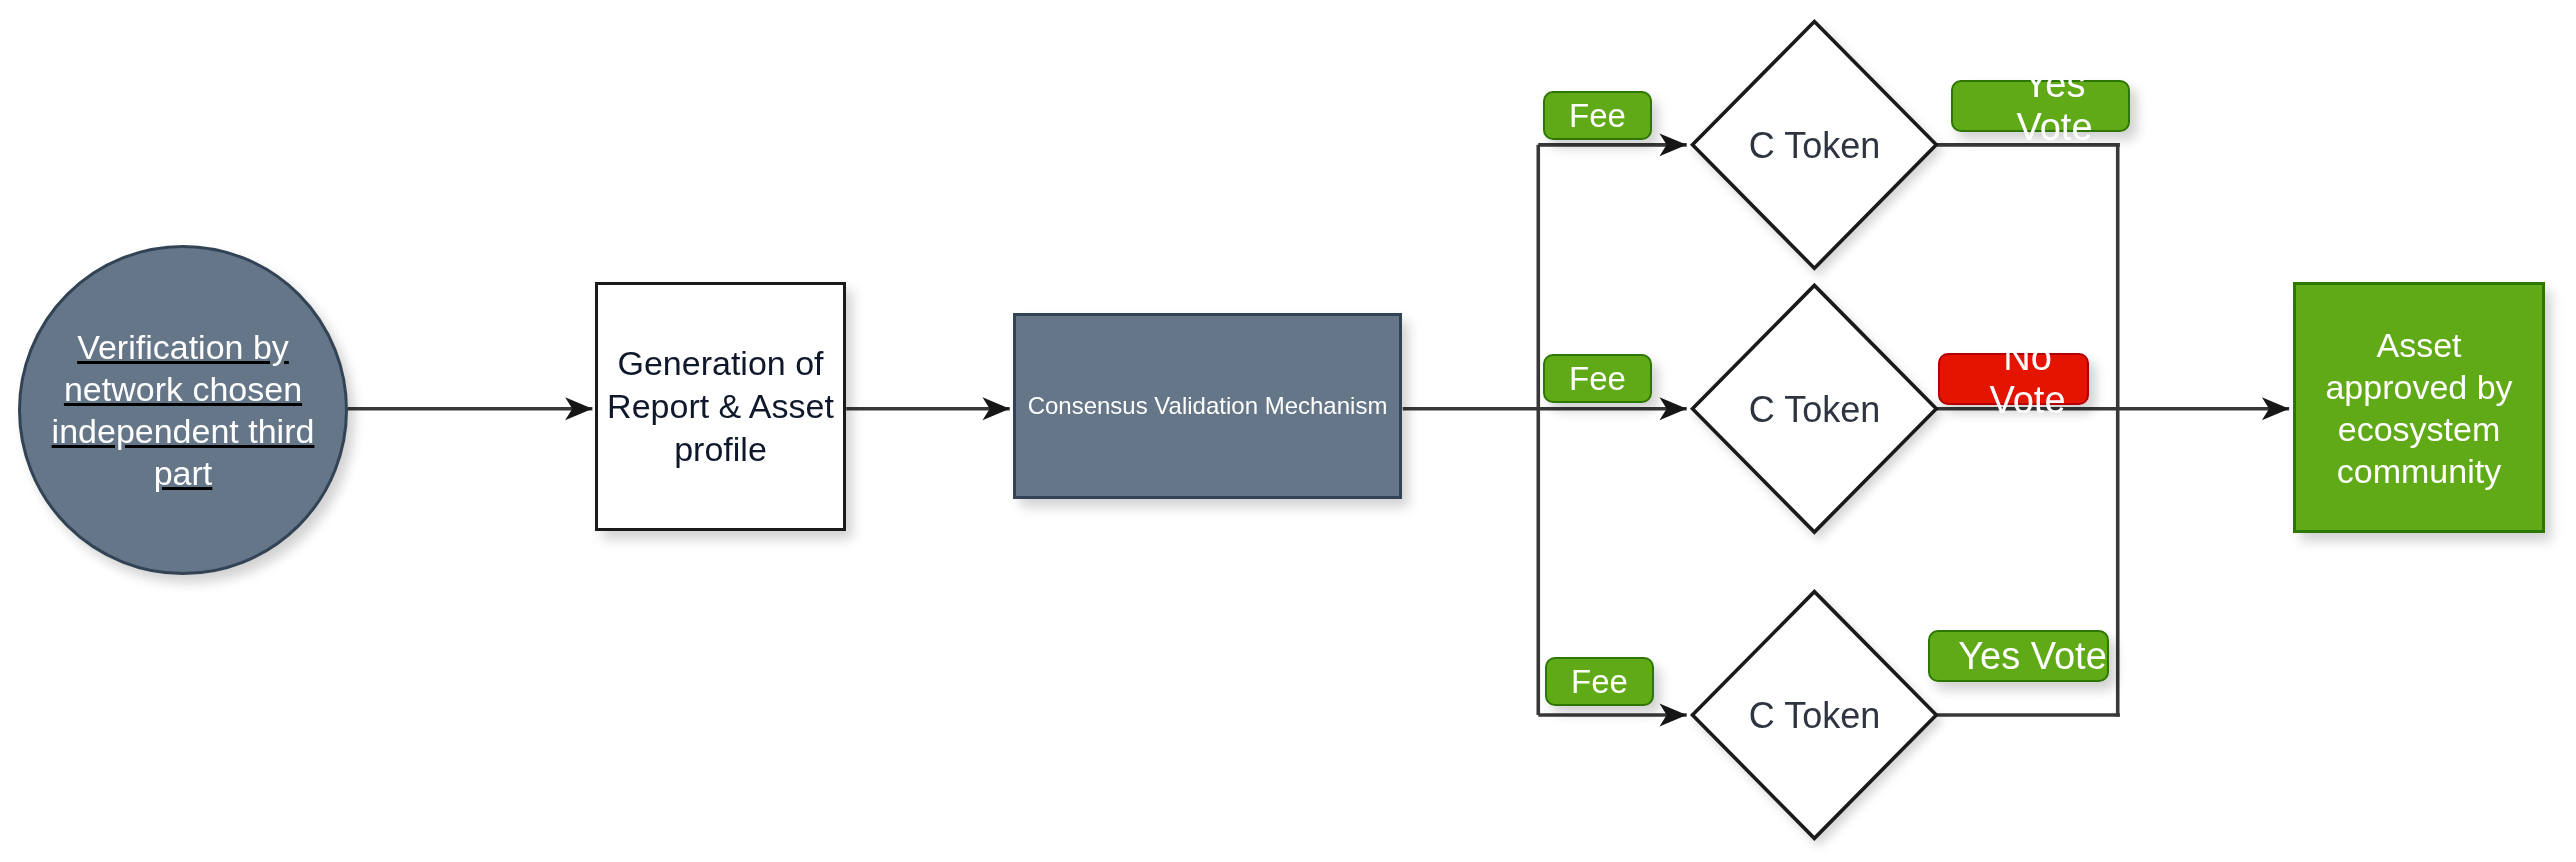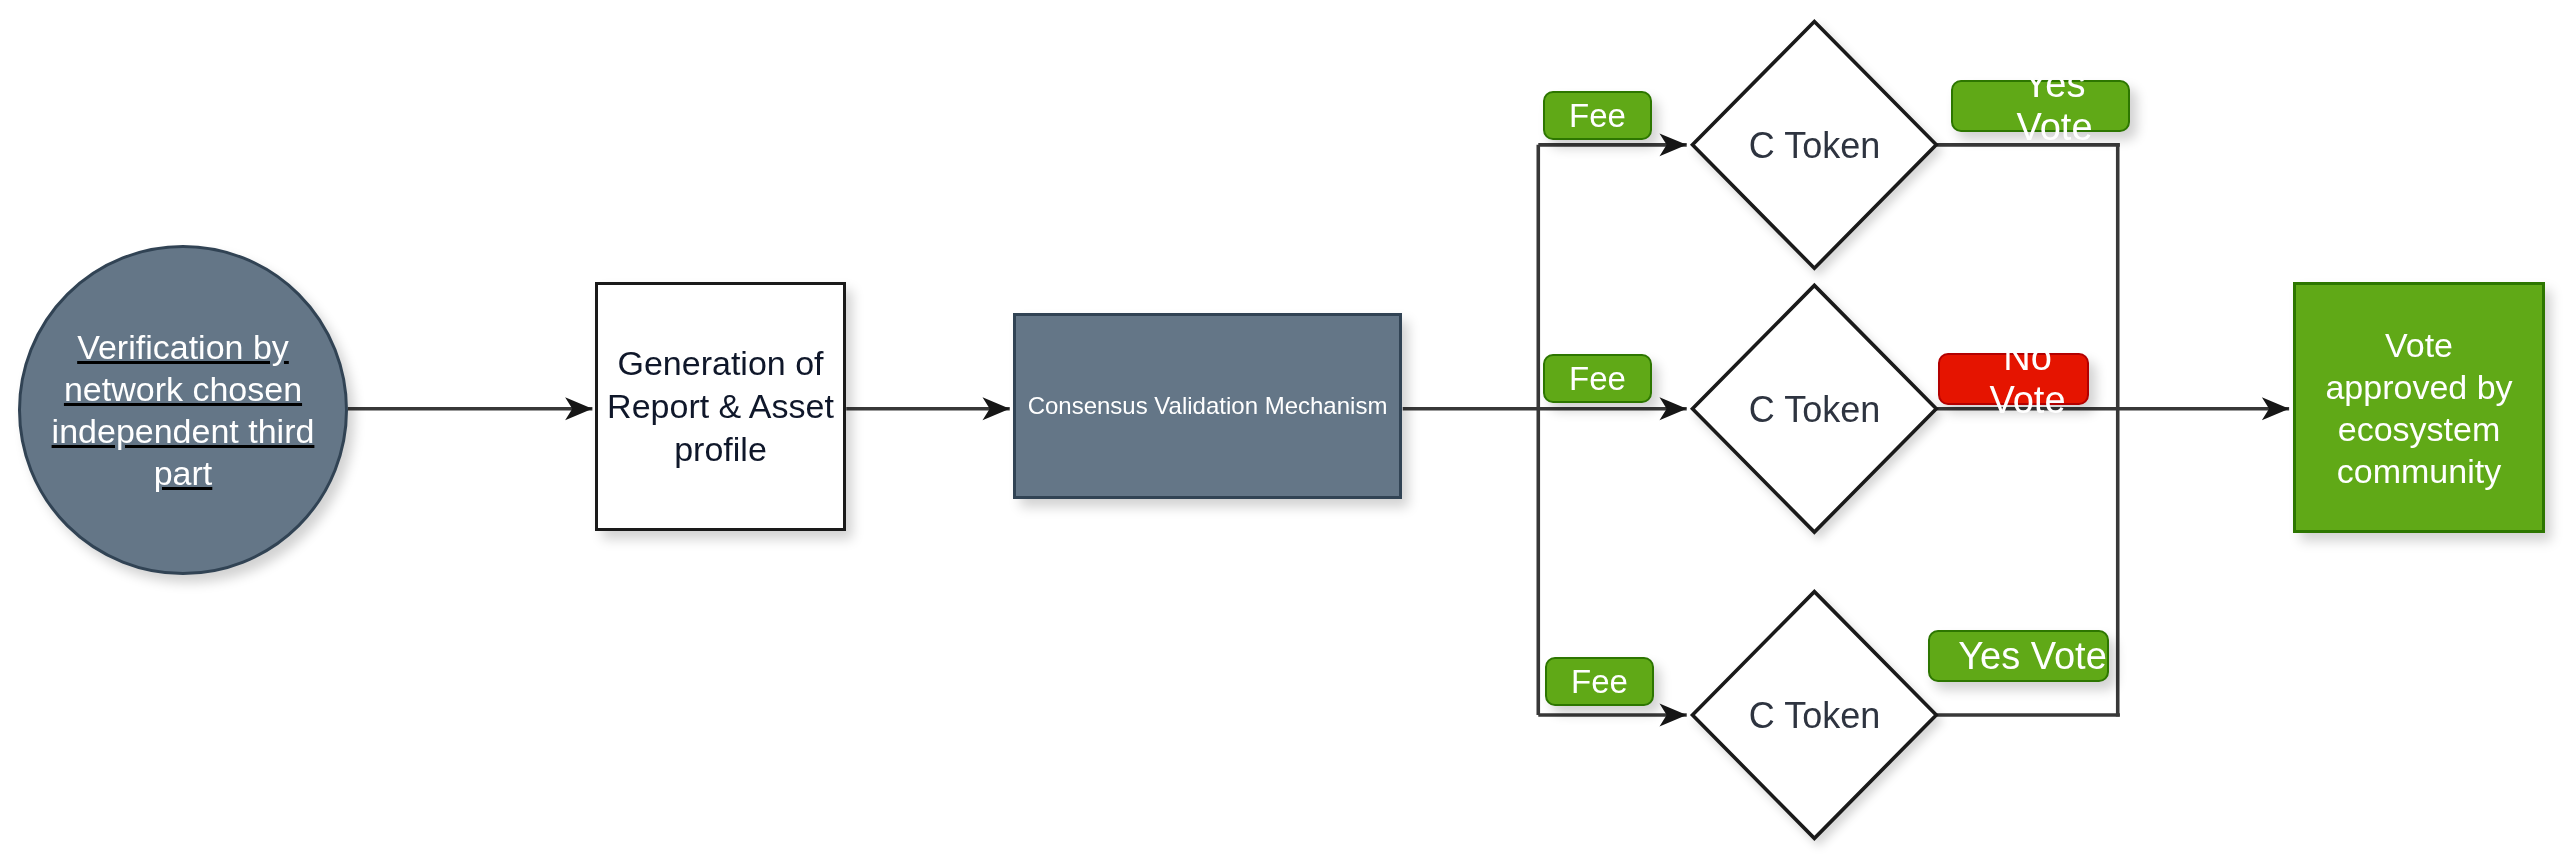--- a/index.html
+++ b/index.html
@@ -92,21 +92,21 @@
 
   <div class="abs center shadow report-box">
     <div class="txt">Generation of Report &amp; Asset profile</div>
   </div>
 
   <div class="abs center shadow consensus-box">
     <div class="txt">Consensus Validation Mechanism</div>
   </div>
 
   <div class="abs center shadow asset-box">
-    <div class="txt">Vote approved by ecosystem community</div>
+    <div class="txt">Asset approved by ecosystem community</div>
   </div>
 
   <div class="abs center diamond-label dl-top">C Token</div>
   <div class="abs center diamond-label dl-mid">C Token</div>
   <div class="abs center diamond-label dl-bot">C Token</div>
 
   <div class="abs center shadow chip green fee-top">Fee</div>
   <div class="abs center shadow chip green fee-mid">Fee</div>
   <div class="abs center shadow chip green fee-bot">Fee</div>
 

